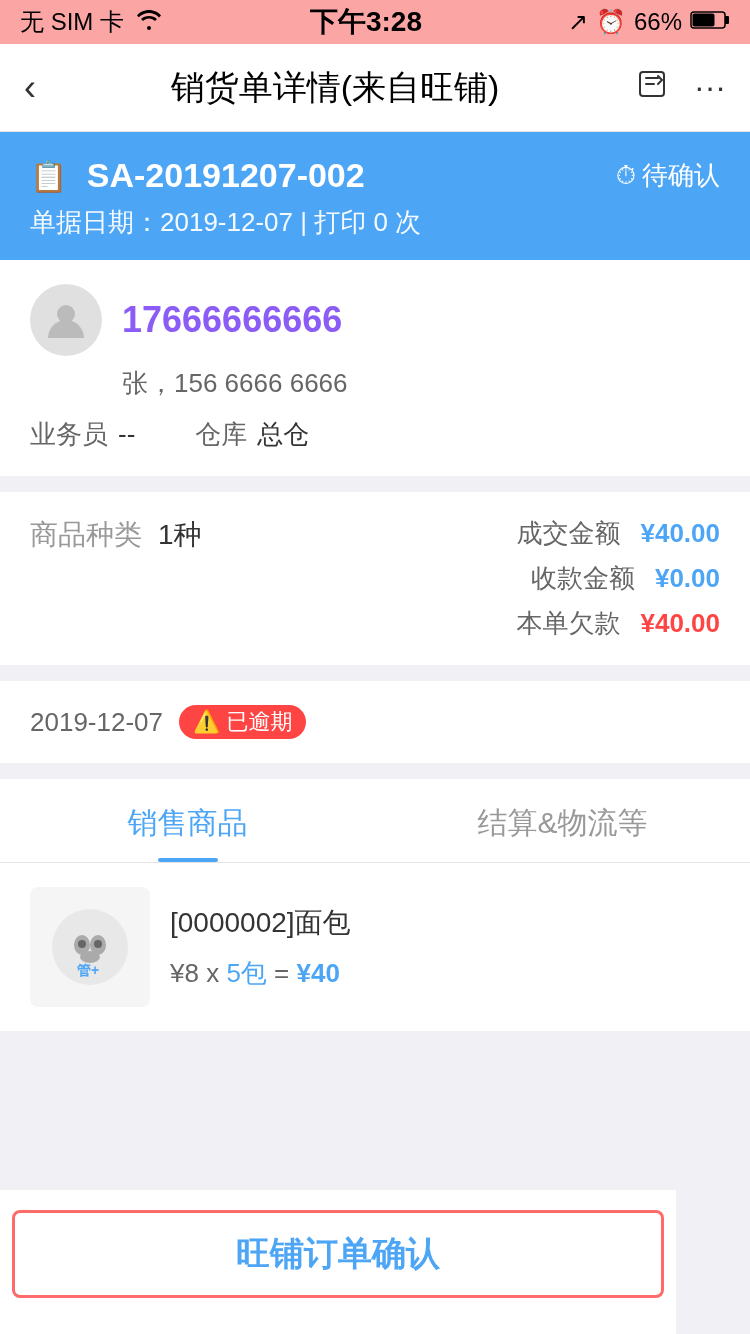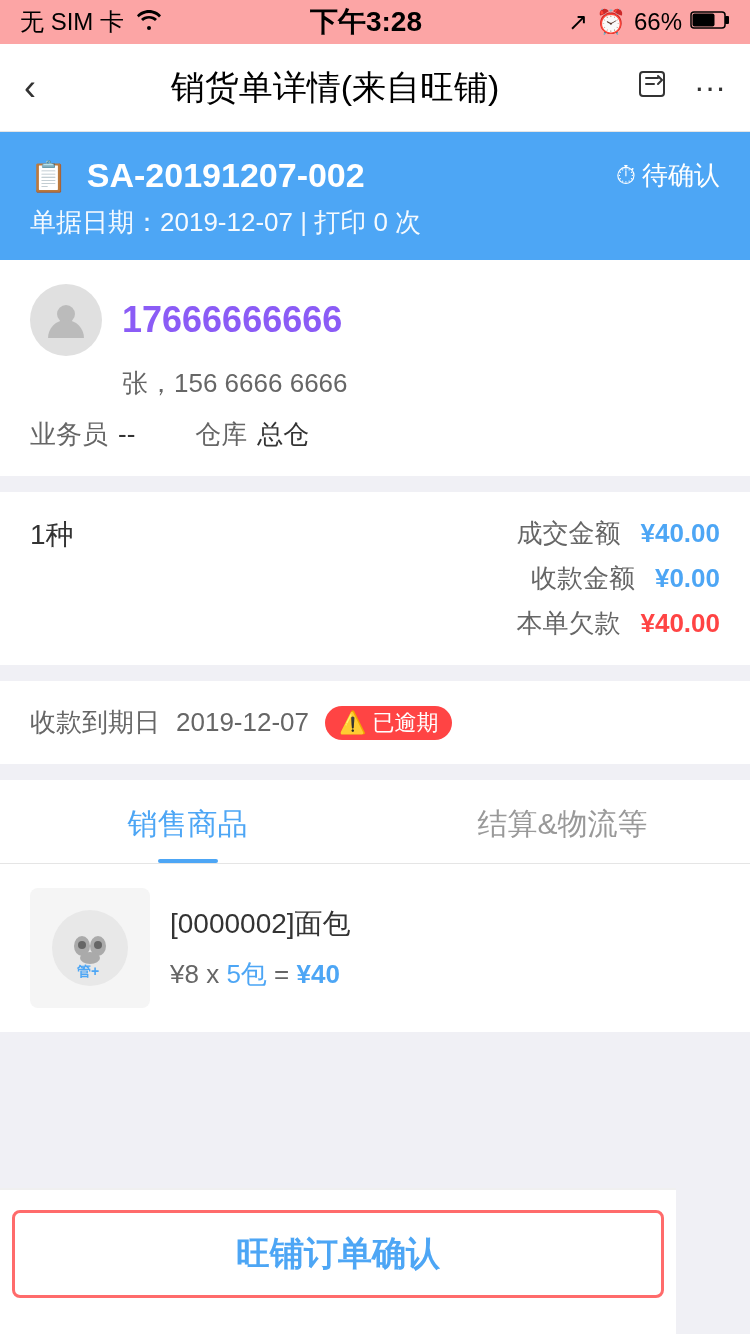--- a/index.html
+++ b/index.html
@@ -336,40 +336,40 @@
     </div>
     <div class="customer-meta-item">
       <span>仓库</span>
       <span class="customer-meta-value">总仓</span>
     </div>
   </div>
 </div>
 
 <div class="summary-section">
   <div class="summary-left">
+    <span class="summary-label">商品种类</span>
     <span class="summary-value">1种</span>
   </div>
   <div class="summary-right">
     <div class="summary-row">
       <span>成交金额</span>
       <span class="amount-blue">¥40.00</span>
     </div>
     <div class="summary-row">
       <span>收款金额</span>
       <span class="amount-blue">¥0.00</span>
     </div>
     <div class="summary-row">
       <span>本单欠款</span>
       <span class="amount-red">¥40.00</span>
     </div>
   </div>
 </div>
 
 <div class="duedate-section">
-  <span>收款到期日</span>
   <span>2019-12-07</span>
   <div class="overdue-badge">
     <span>⚠️</span>
     <span>已逾期</span>
   </div>
 </div>
 
 <div class="tabs-section">
   <div class="tabs-row">
     <div class="tab-item active">

